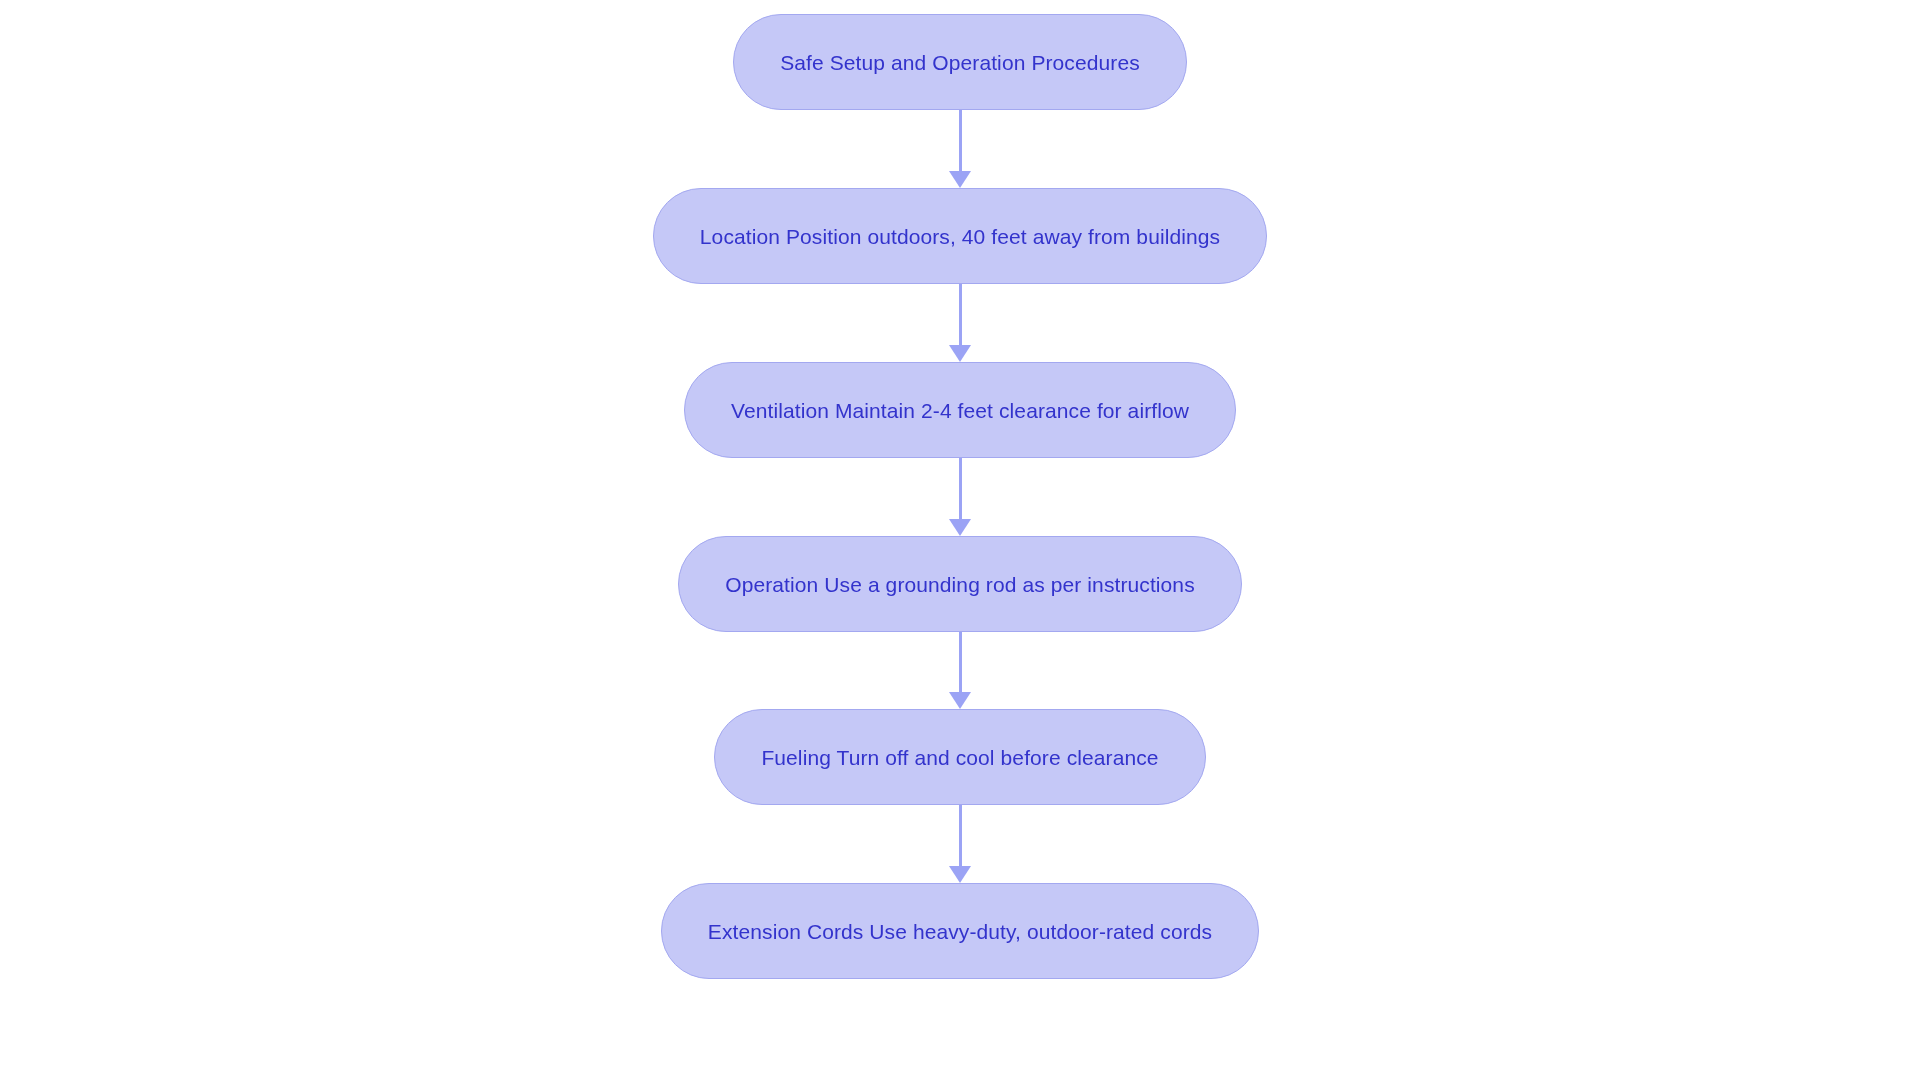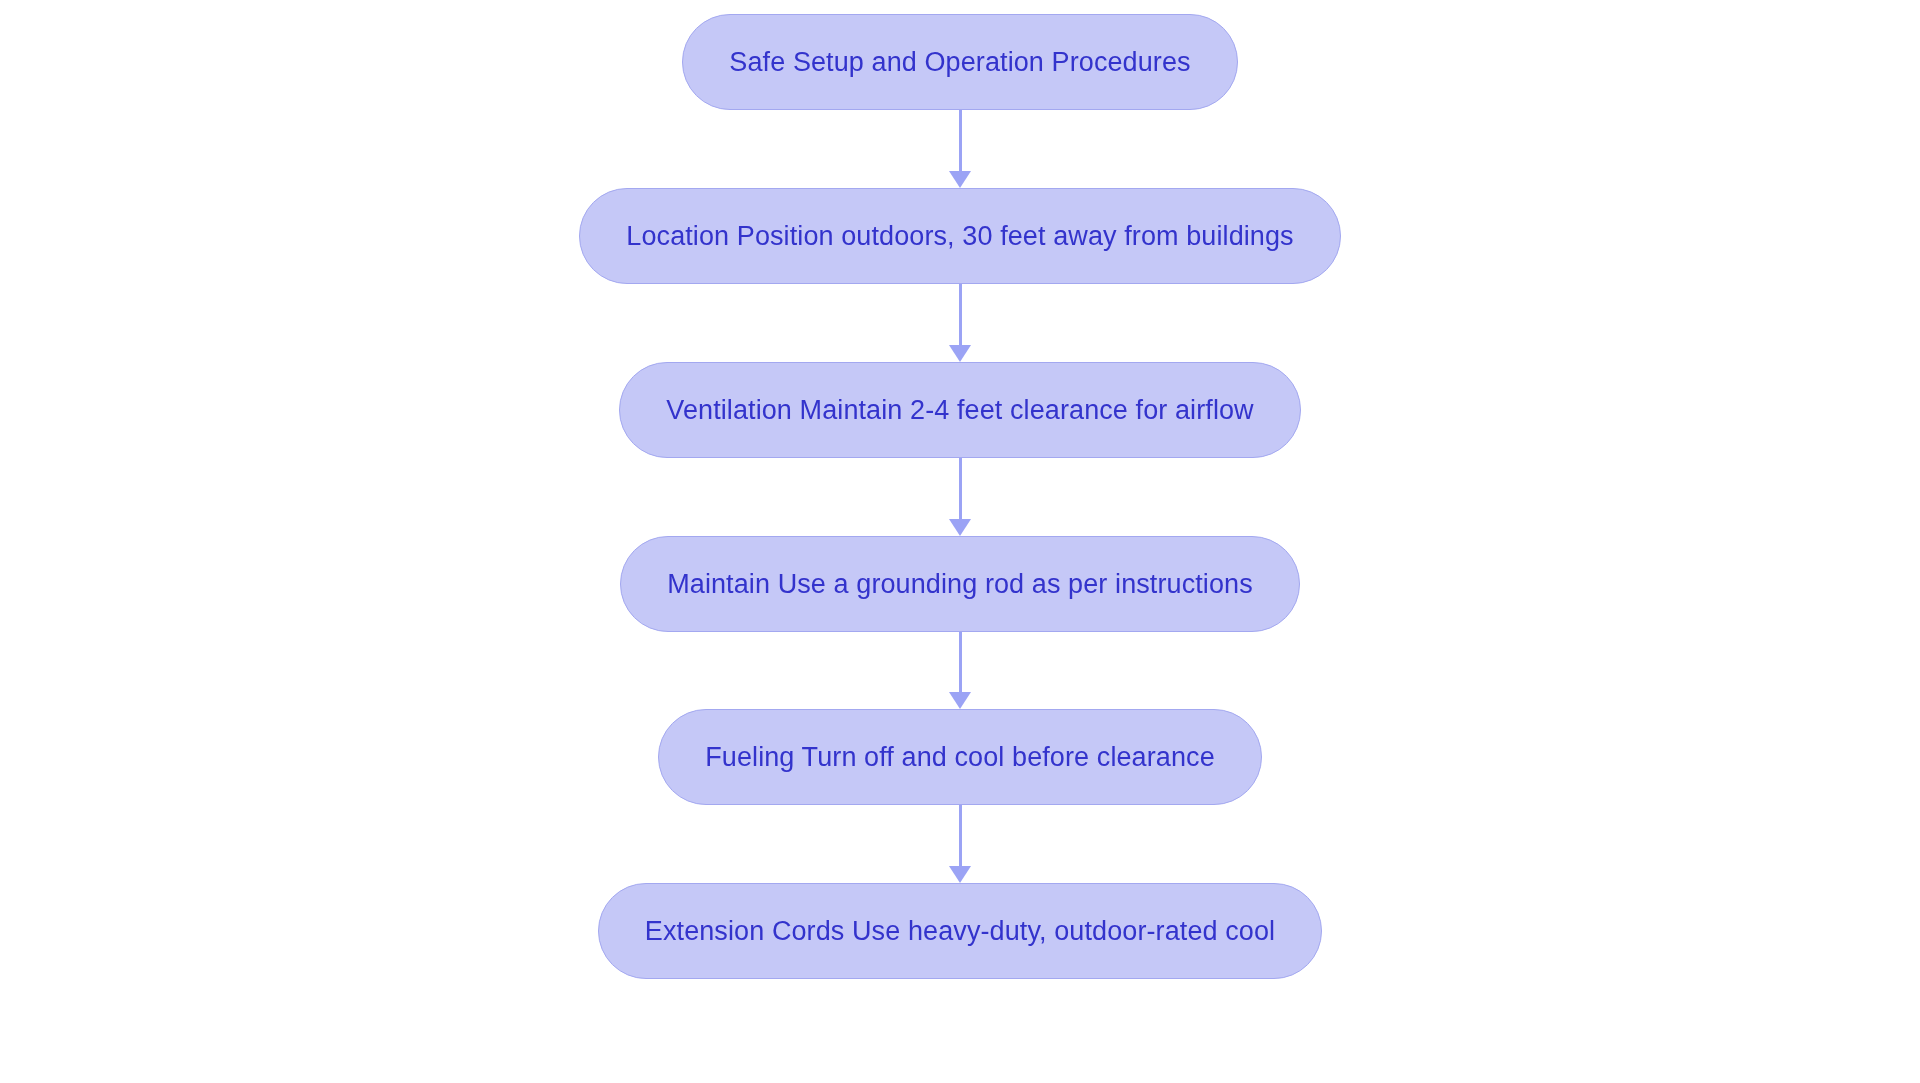--- a/index.html
+++ b/index.html
@@ -40,21 +40,21 @@
     border: 1.6px solid #a3a8f0;
     display: flex;
     align-items: center;
     justify-content: center;
     padding: 0 46px;
     white-space: nowrap;
   }
 
   .node-label {
     font-family: "Liberation Sans", sans-serif;
-    font-size: 27px;
+    font-size: 21px;
     font-weight: 400;
     color: #3333cc;
     letter-spacing: 0.1px;
     line-height: 1;
     white-space: nowrap;
   }
 
   
   .connector {
     width: 100%;
@@ -105,21 +105,21 @@
 
   <div class="connector gap-0">
     <div class="connector-inner">
       <div class="connector-line"></div>
       <div class="connector-arrowhead"></div>
     </div>
   </div>
 
   <div class="flow-row">
     <div class="node">
-      <span class="node-label">Location Position outdoors, 30 feet away from buildings</span>
+      <span class="node-label">Location Position outdoors, 40 feet away from buildings</span>
     </div>
   </div>
 
   <div class="connector gap-1">
     <div class="connector-inner">
       <div class="connector-line"></div>
       <div class="connector-arrowhead"></div>
     </div>
   </div>
 
@@ -131,21 +131,21 @@
 
   <div class="connector gap-2">
     <div class="connector-inner">
       <div class="connector-line"></div>
       <div class="connector-arrowhead"></div>
     </div>
   </div>
 
   <div class="flow-row">
     <div class="node">
-      <span class="node-label">Maintain Use a grounding rod as per instructions</span>
+      <span class="node-label">Operation Use a grounding rod as per instructions</span>
     </div>
   </div>
 
   <div class="connector gap-3">
     <div class="connector-inner">
       <div class="connector-line"></div>
       <div class="connector-arrowhead"></div>
     </div>
   </div>
 
@@ -157,17 +157,17 @@
 
   <div class="connector gap-4">
     <div class="connector-inner">
       <div class="connector-line"></div>
       <div class="connector-arrowhead"></div>
     </div>
   </div>
 
   <div class="flow-row">
     <div class="node">
-      <span class="node-label">Extension Cords Use heavy-duty, outdoor-rated cool</span>
+      <span class="node-label">Extension Cords Use heavy-duty, outdoor-rated cords</span>
     </div>
   </div>
 
 </div>
 
 </body></html>

